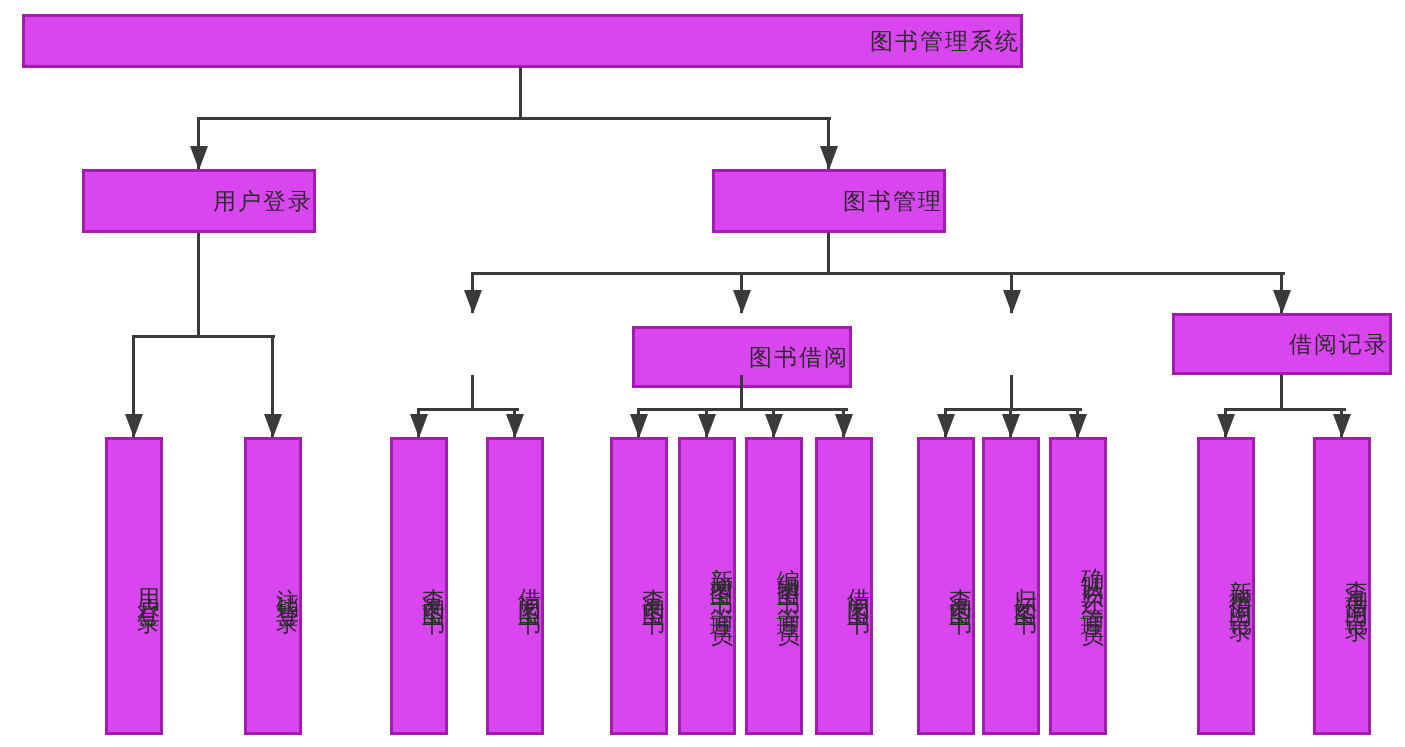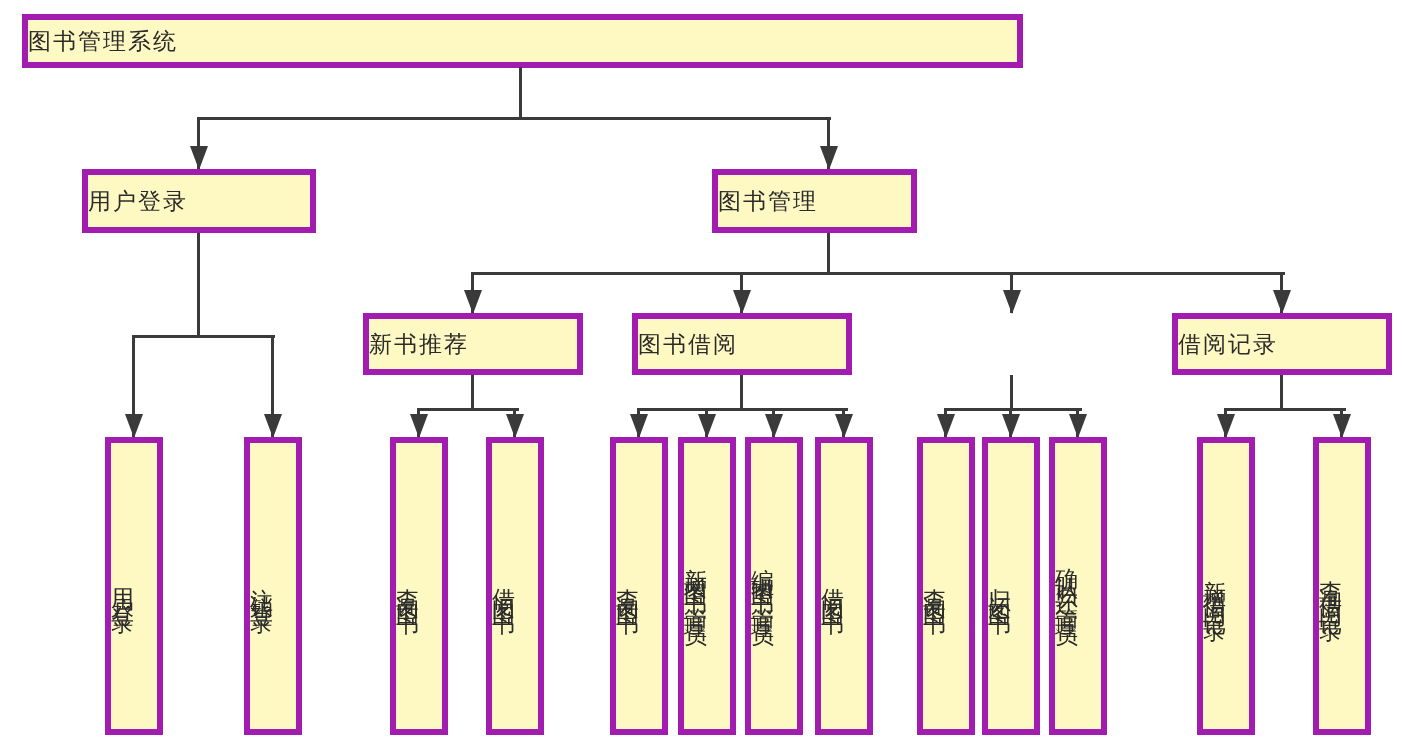--- a/index.html
+++ b/index.html
@@ -7,25 +7,25 @@
     position: relative;
     width: 1405px;
     height: 747px;
     background: #ffffff;
     font-family: "DejaVu Sans", sans-serif;
     overflow: hidden;
   }
   .box {
     position: absolute;
     box-sizing: border-box;
-    border: 6px solid #a21caf;
-    background: #fef9c3;
+    border: 3px solid #a21caf;
+    background: #d946ef;
     display: flex;
     align-items: center;
-    justify-content: flex-start;
+    justify-content: flex-end;
     color: #2b2b2b;
   }
   .box .lbl {
     font-size: 23px;
     letter-spacing: 2px;
     color: #2b2b2b;
     white-space: nowrap;
   }
   .box.leaf .lbl {
     writing-mode: vertical-rl;
@@ -77,21 +77,21 @@
   <div class="hline" style="left:197px;top:117px;width:634px"></div>
 
   <div class="vline" style="left:197px;top:117px;height:52px"></div>
   <div class="arrow" style="left:190px;top:146px"></div>
   <div class="vline" style="left:827px;top:117px;height:52px"></div>
   <div class="arrow" style="left:820px;top:146px"></div>
 
   <div class="box" style="left:82px;top:169px;width:234px;height:64px">
     <span class="lbl">用户登录</span>
   </div>
-  <div class="box" style="left:712px;top:169px;width:205px;height:64px">
+  <div class="box" style="left:712px;top:169px;width:234px;height:64px">
     <span class="lbl">图书管理</span>
   </div>
 
   <div class="vline" style="left:197px;top:233px;height:102px"></div>
   <div class="hline" style="left:132px;top:335px;width:143px"></div>
   <div class="vline" style="left:132px;top:335px;height:102px"></div>
   <div class="arrow" style="left:125px;top:414px"></div>
   <div class="vline" style="left:271px;top:335px;height:102px"></div>
   <div class="arrow" style="left:264px;top:414px"></div>
 
@@ -99,24 +99,21 @@
   <div class="hline" style="left:471px;top:272px;width:814px"></div>
   <div class="vline" style="left:471px;top:272px;height:41px"></div>
   <div class="arrow" style="left:464px;top:290px"></div>
   <div class="vline" style="left:740px;top:272px;height:41px"></div>
   <div class="arrow" style="left:733px;top:290px"></div>
   <div class="vline" style="left:1010px;top:272px;height:41px"></div>
   <div class="arrow" style="left:1003px;top:290px"></div>
   <div class="vline" style="left:1280px;top:272px;height:41px"></div>
   <div class="arrow" style="left:1273px;top:290px"></div>
 
-  <div class="box" style="left:363px;top:313px;width:220px;height:62px">
-    <span class="lbl">新书推荐</span>
-  </div>
-  <div class="box" style="left:632px;top:313px;width:220px;height:62px">
+  <div class="box" style="left:632px;top:326px;width:220px;height:62px">
     <span class="lbl">图书借阅</span>
   </div>
   <div class="box" style="left:1172px;top:313px;width:220px;height:62px">
     <span class="lbl">借阅记录</span>
   </div>
 
   <div class="vline" style="left:471px;top:375px;height:36px"></div>
   <div class="vline" style="left:740px;top:375px;height:36px"></div>
   <div class="vline" style="left:1010px;top:375px;height:36px"></div>
   <div class="vline" style="left:1280px;top:375px;height:36px"></div>

